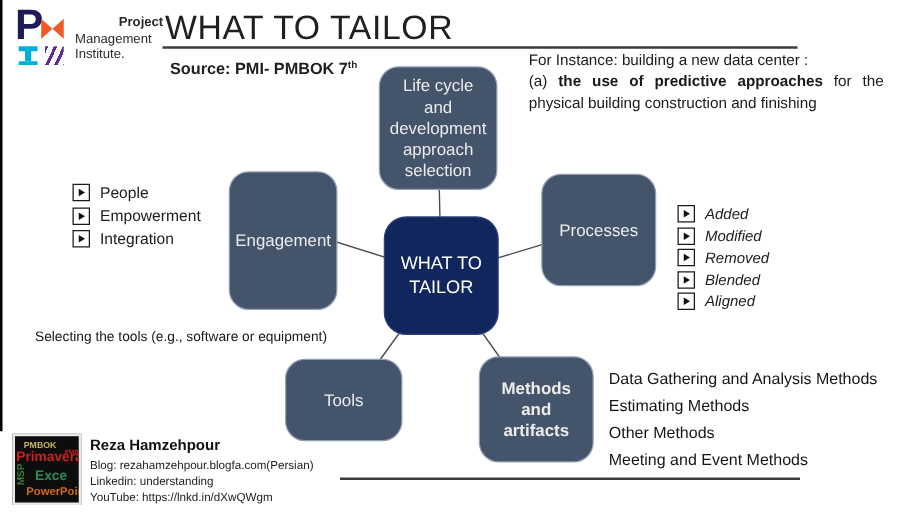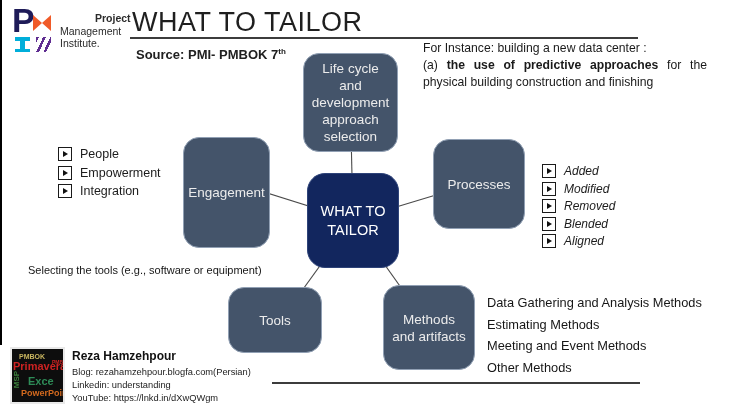--- a/index.html
+++ b/index.html
@@ -42,21 +42,21 @@
     position:absolute;z-index:1;background:#44546A;border:1.5px solid #91A0B4;border-radius:16px;
     color:#ECECEC;display:flex;align-items:center;justify-content:center;text-align:center;
     font-size:13.5px;line-height:17px;padding:4px 6px;box-sizing:border-box;
   }
   .node.center{background:#12265E;border:1.5px solid #2E4379;border-radius:18px;color:#ffffff;font-size:14.5px;line-height:19px;}
   .n-lifecycle{left:303px;top:53px;width:95px;height:99px;}
   .n-engagement{left:183px;top:137px;width:87px;height:111px;}
   .n-processes{left:433px;top:139px;width:92px;height:90px;}
   .n-center{left:307px;top:173px;width:92px;height:95px;}
   .n-tools{left:228px;top:287px;width:94px;height:66px;}
-  .n-methods{left:383px;top:285px;width:92px;height:85px;}
+  .n-methods{left:383px;top:285px;width:92px;height:85px;font-weight:bold;}
 
   
   .bullet-row{display:flex;align-items:center;gap:8px;}
   .bullet-icon{width:12px;height:12px;border:1.4px solid #1a1a1a;background:#fff;display:inline-flex;align-items:center;justify-content:center;flex:0 0 auto;}
   .bullet-icon::after{content:"";width:0;height:0;border-top:3.2px solid transparent;border-bottom:3.2px solid transparent;border-left:5.5px solid #111;margin-left:1px;}
   .left-bullets{position:absolute;left:58px;top:147px;font-size:12.5px;}
   .left-bullets .bullet-row{margin-bottom:4.5px;}
   .right-bullets{position:absolute;left:542px;top:140px;font-size:12px;font-style:italic;margin-top:24px;}
   .right-bullets .bullet-row{margin-bottom:3.5px;}
 
@@ -164,22 +164,22 @@
         <span class="bullet-icon"></span>
         <span>Aligned</span>
       </div>
   </div>
 
   <div class="tools-note">Selecting the tools (e.g., software or equipment)</div>
 
   <div class="methods-list">
     <div>Data Gathering and Analysis Methods</div>
     <div>Estimating Methods</div>
+    <div>Other Methods</div>
     <div>Meeting and Event Methods</div>
-    <div>Other Methods</div>
   </div>
 
   <div class="bottom-rule"></div>
 
   <div class="book-cover">
     <span class="bw1">PMBOK</span>
     <span class="bw2">Primavera</span>
     <span class="bw6">PMB</span>
     <span class="bw3">MSP</span>
     <span class="bw4">Exce</span>

